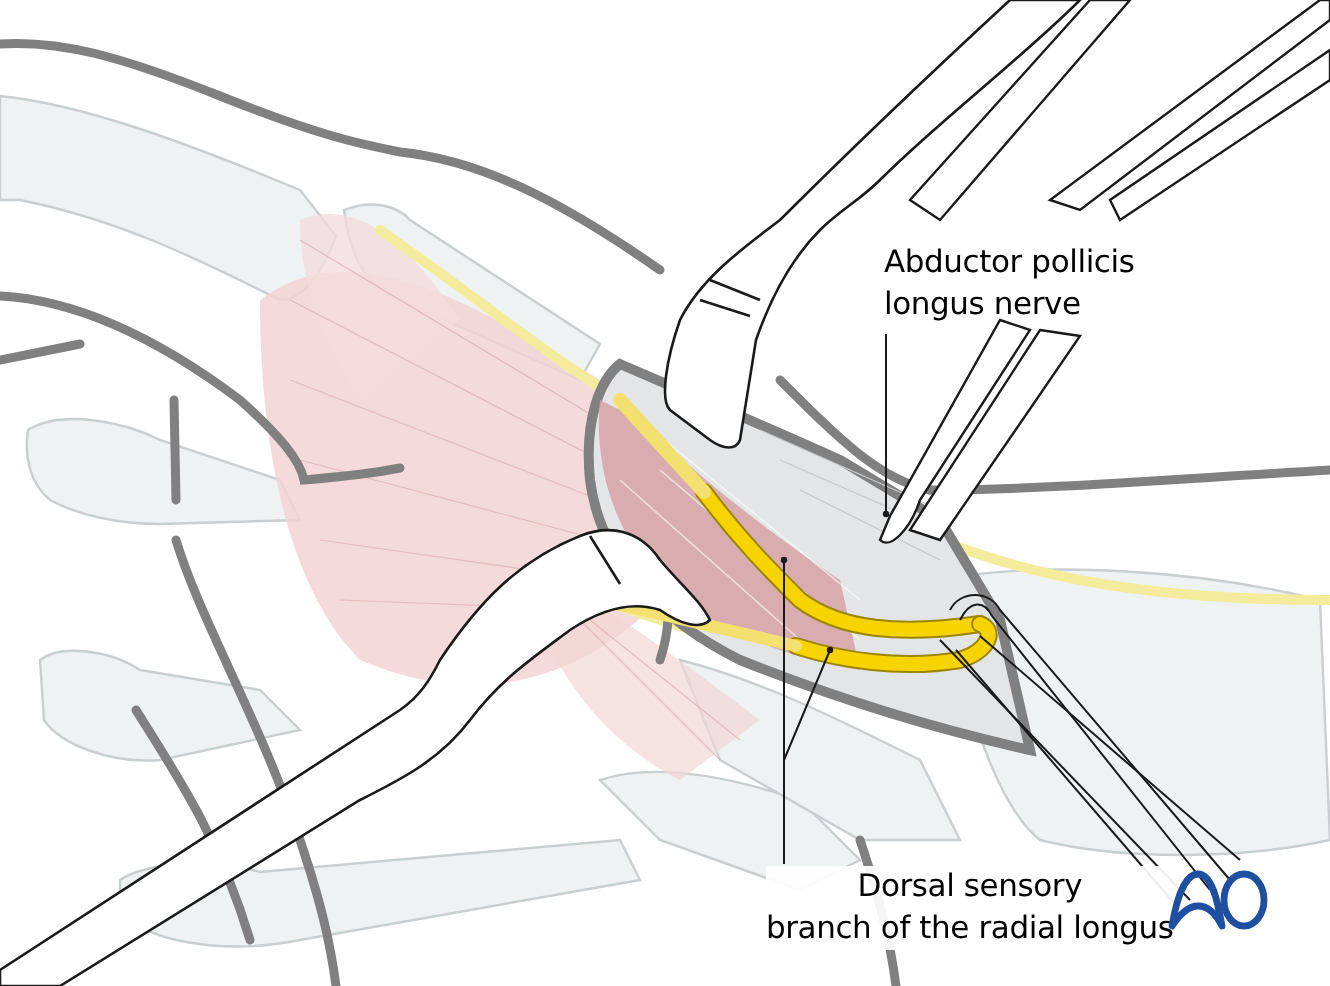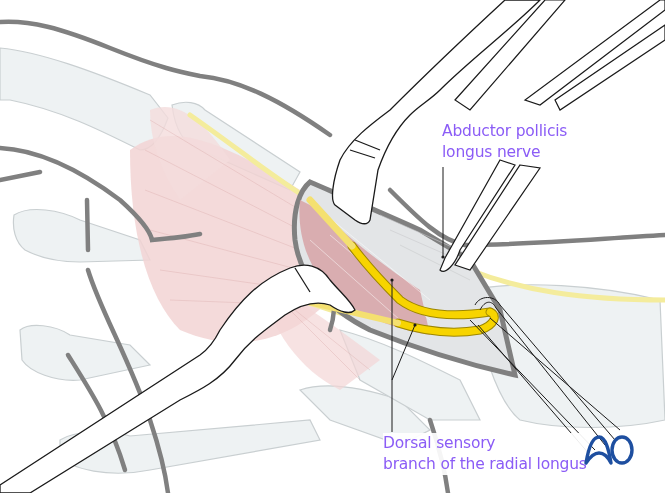--- a/index.html
+++ b/index.html
@@ -1,21 +1,21 @@
 <!DOCTYPE html>
 <html><head>
 <meta charset="utf-8">
 <style>
   html, body { margin:0; padding:0; background:#ffffff; }
   #stage { position:relative; width:665px; height:493px; overflow:hidden; background:#ffffff; }
   #art { position:absolute; left:0; top:0; }
-  .label { position:absolute; font-family:"DejaVu Sans","Liberation Sans",sans-serif; color:#8b5cf6; font-size:15.5px; line-height:21px; white-space:nowrap; letter-spacing:-0.2px; }
+  .label { position:absolute; font-family:"DejaVu Sans","Liberation Sans",sans-serif; color:#000000; font-size:15.5px; line-height:21px; white-space:nowrap; letter-spacing:-0.2px; }
   .label span { display:block; }
   #label-apl { left:442px; top:121px; background:rgba(255,255,255,0.0); }
-  #label-dsb { left:383px; top:433px; background:rgba(255,255,255,0.92); padding-right:4px; }
+  #label-dsb { left:383px; top:433px; background:rgba(255,255,255,0.92); padding-right:4px;text-align:center; }
   #ao-logo { position:absolute; left:584px; top:433px; width:50px; height:34px; }
 </style>
 </head>
 <body>
 
 <div id="stage">
   <svg id="art" width="665" height="493" viewBox="0 0 665 493">
 
     <g fill="#eef2f3" stroke="#c9cfd1" stroke-width="1.2">
       <path d="M0,48 C40,52 90,70 150,95 L168,118 C160,140 150,150 140,150 C100,130 60,110 10,100 L0,100 Z"></path>

